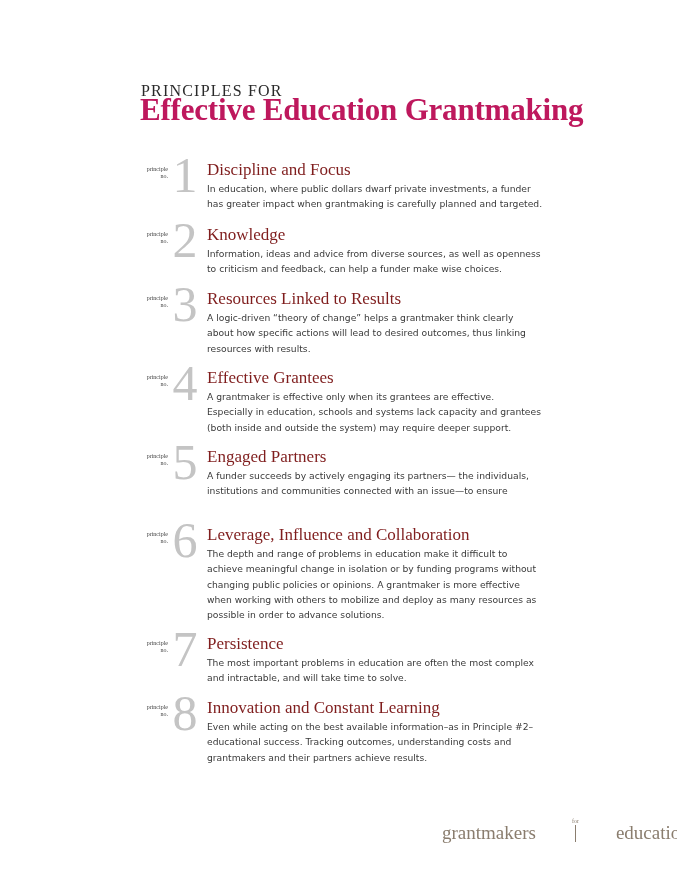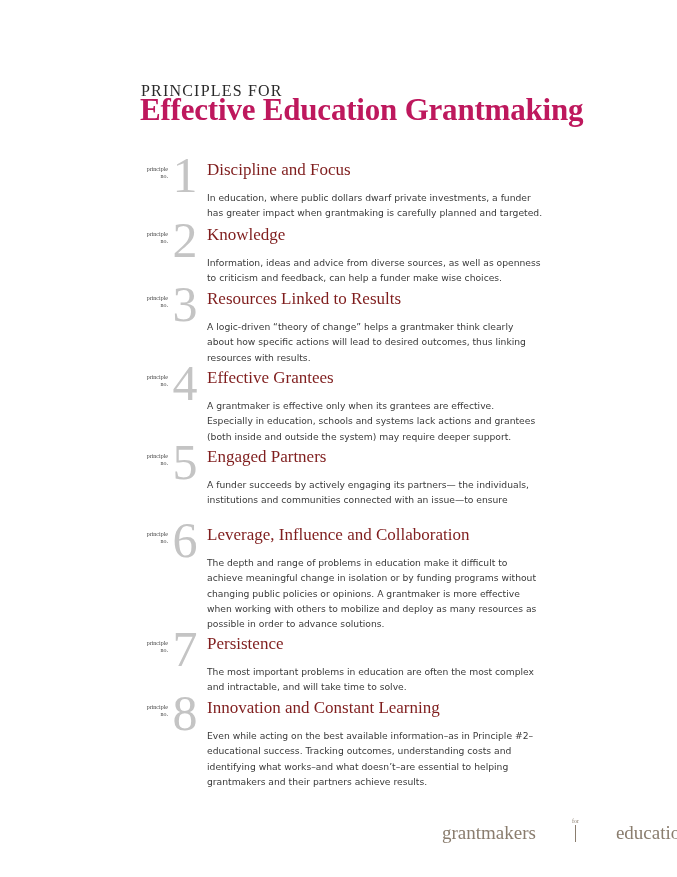--- a/index.html
+++ b/index.html
@@ -30,21 +30,21 @@
     position: absolute; left: 30px; top: -8px; width: 30px;
     font-family: "Liberation Serif", serif; font-size: 50px; line-height: 50px;
     color: #c4c4c4; text-align: center;
   }
   .p-head {
     position: absolute; left: 67px; top: 2px;
     font-family: "Liberation Serif", serif; font-size: 17px; color: #7f1d1d;
     white-space: nowrap;
   }
   .p-body {
-    position: absolute; left: 67px; top: 32px; width: 340px;
+    position: absolute; left: 67px; top: 23px; width: 340px;
     font-family: "DejaVu Sans", sans-serif; font-size: 9.2px; line-height: 15.3px;
     color: #3a3a3a;
   }
   .p-body span { display: block; white-space: nowrap; }
 
   .logo {
     position: absolute; left: 442px; top: 822px; height: 26px;
     display: flex; align-items: flex-start;
     font-family: Liberation Serif, serif; color: #8a7d6e; font-size: 19px; gap: 37px;
   }
@@ -106,21 +106,21 @@
 
   <div class="principle" style="top:366px;">
     <div class="p-label">
       <span>principle</span>
       <span>no.</span>
     </div>
     <div class="p-num">4</div>
     <div class="p-head">Effective Grantees</div>
     <div class="p-body">
       <span>A grantmaker is effective only when its grantees are effective.</span>
-      <span>Especially in education, schools and systems lack actions and grantees</span>
+      <span>Especially in education, schools and systems lack capacity and grantees</span>
       <span>(both inside and outside the system) may require deeper support.</span>
     </div>
   </div>
 
   <div class="principle" style="top:445px;">
     <div class="p-label">
       <span>principle</span>
       <span>no.</span>
     </div>
     <div class="p-num">5</div>
@@ -163,21 +163,20 @@
   <div class="principle" style="top:696px;">
     <div class="p-label">
       <span>principle</span>
       <span>no.</span>
     </div>
     <div class="p-num">8</div>
     <div class="p-head">Innovation and Constant Learning</div>
     <div class="p-body">
       <span>Even while acting on the best available information–as in Principle #2–</span>
       <span>educational success. Tracking outcomes, understanding costs and</span>
-      <span>identifying what works–and what doesn’t–are essential to helping</span>
       <span>grantmakers and their partners achieve results.</span>
     </div>
   </div>
 
   <div class="logo">
     <span>grantmakers</span>
     <span class="for-wrap">
       <span class="for">for</span>
       <span class="bar"></span>
     </span>

